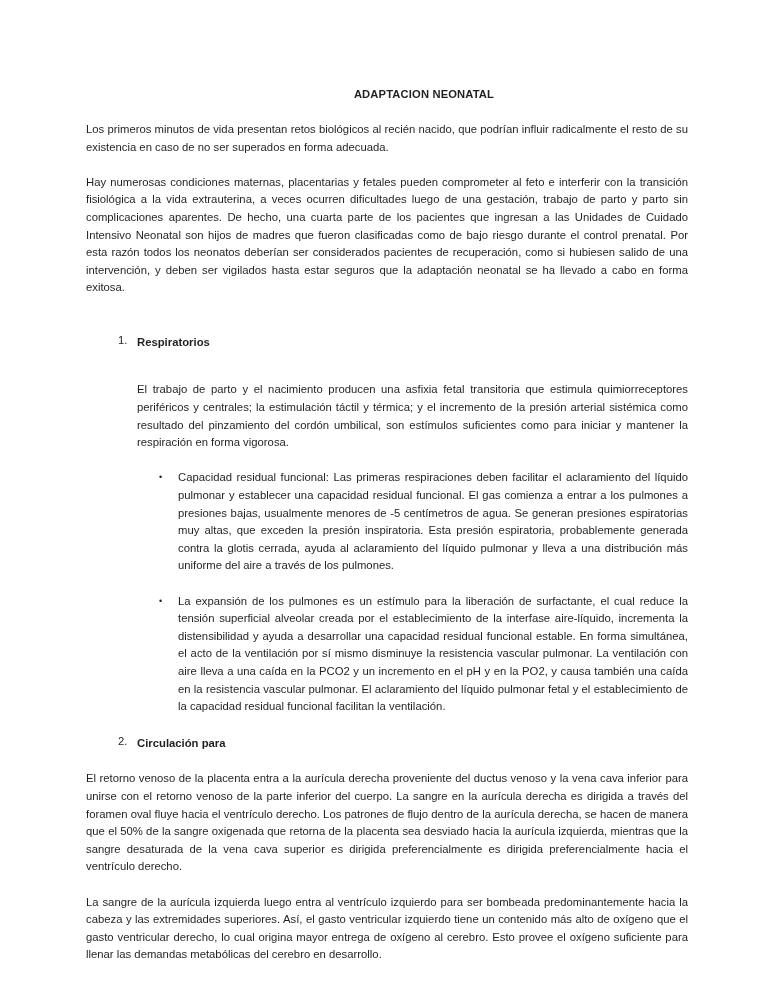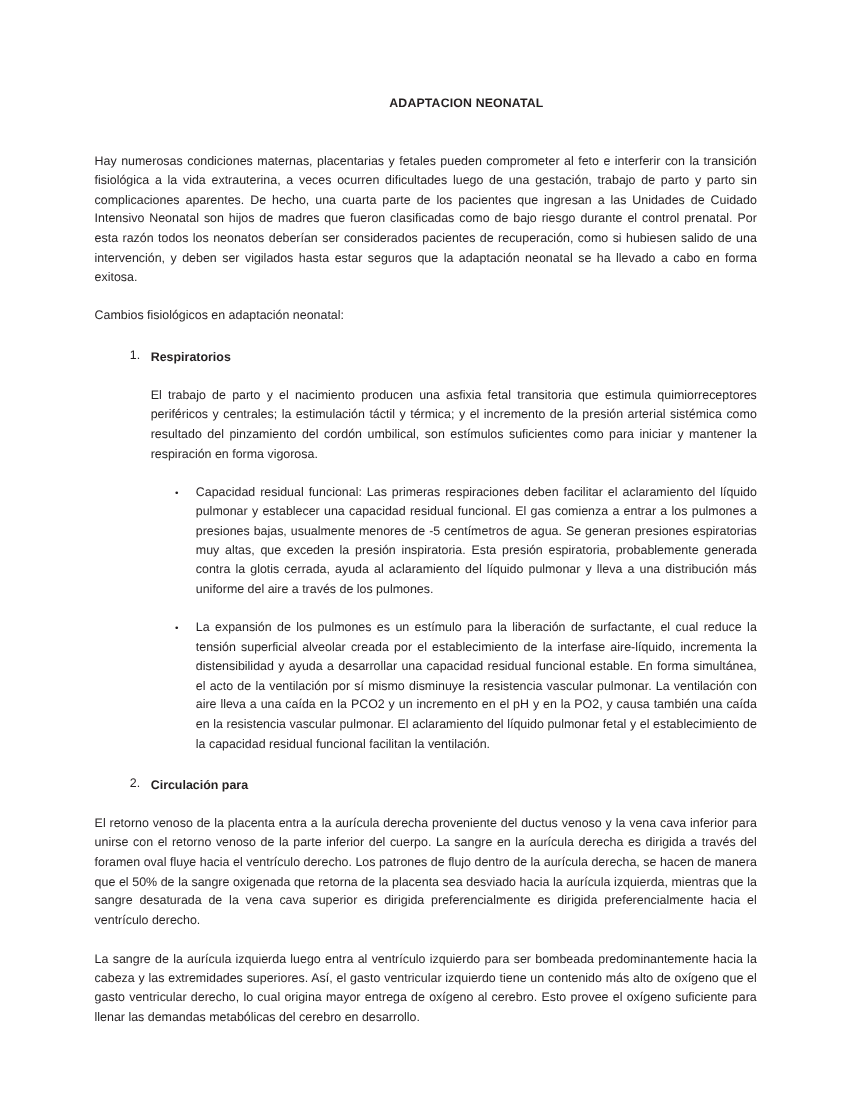--- a/index.html
+++ b/index.html
@@ -66,20 +66,21 @@
     font-weight: bold;
     color: #231f20;
   }
 
   
   .indent1 {
     padding-left: 51px;
   }
   .indent1 p.para {
     text-align: justify;
+    margin-top: 12px;
   }
 
   
   .bullist {
     position: relative;
     padding-left: 92px;
   }
   .bullist .bul {
     position: absolute;
     left: 73px;
@@ -94,28 +95,28 @@
 </head>
 <body>
 
 <div class="page">
   <div class="doc-body">
 
     <h1 class="doc-title">ADAPTACION NEONATAL</h1>
 
     <div class="spacer-lg"></div>
 
+    <p class="para">Los primeros minutos de vida presentan retos biológicos al recién nacido, que podrían influir radicalmente el resto de su existencia en caso de no ser superados en forma adecuada.</p>
 
     <div class="spacer-lg"></div>
 
     <p class="para">Hay numerosas condiciones maternas, placentarias y fetales pueden comprometer al feto e interferir con la transición fisiológica a la vida extrauterina, a veces ocurren dificultades luego de una gestación, trabajo de parto y parto sin complicaciones aparentes. De hecho, una cuarta parte de los pacientes que ingresan a las Unidades de Cuidado Intensivo Neonatal son hijos de madres que fueron clasificadas como de bajo riesgo durante el control prenatal. Por esta razón todos los neonatos deberían ser considerados pacientes de recuperación, como si hubiesen salido de una intervención, y deben ser vigilados hasta estar seguros que la adaptación neonatal se ha llevado a cabo en forma exitosa.</p>
 
     <div class="spacer-lg"></div>
 
-    <p class="para">Cambios  fisiológicos en adaptación neonatal:</p>
 
     <div class="spacer-lg"></div>
 
     <div class="numlist">
       <span class="num">1.</span>
       <span class="numlabel">Respiratorios</span>
     </div>
 
     <div class="spacer-lg"></div>
 

